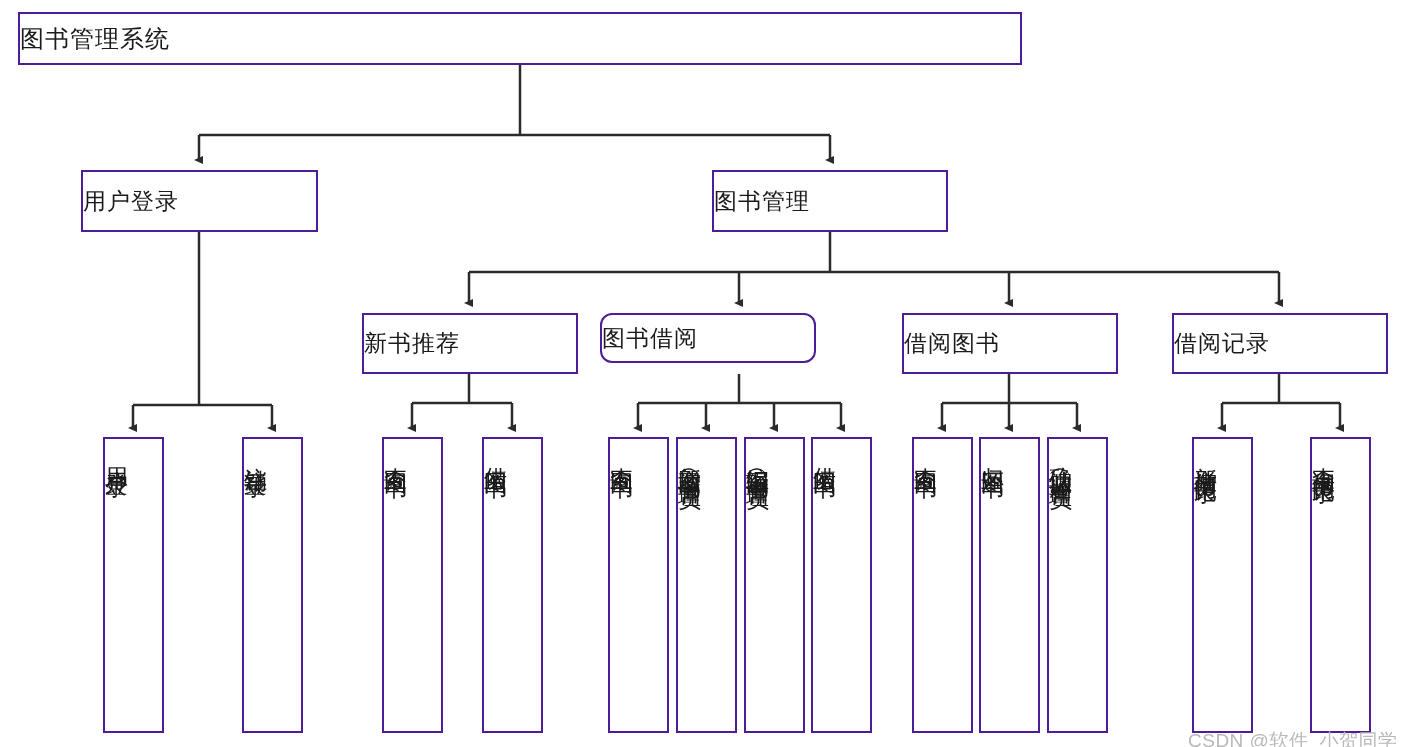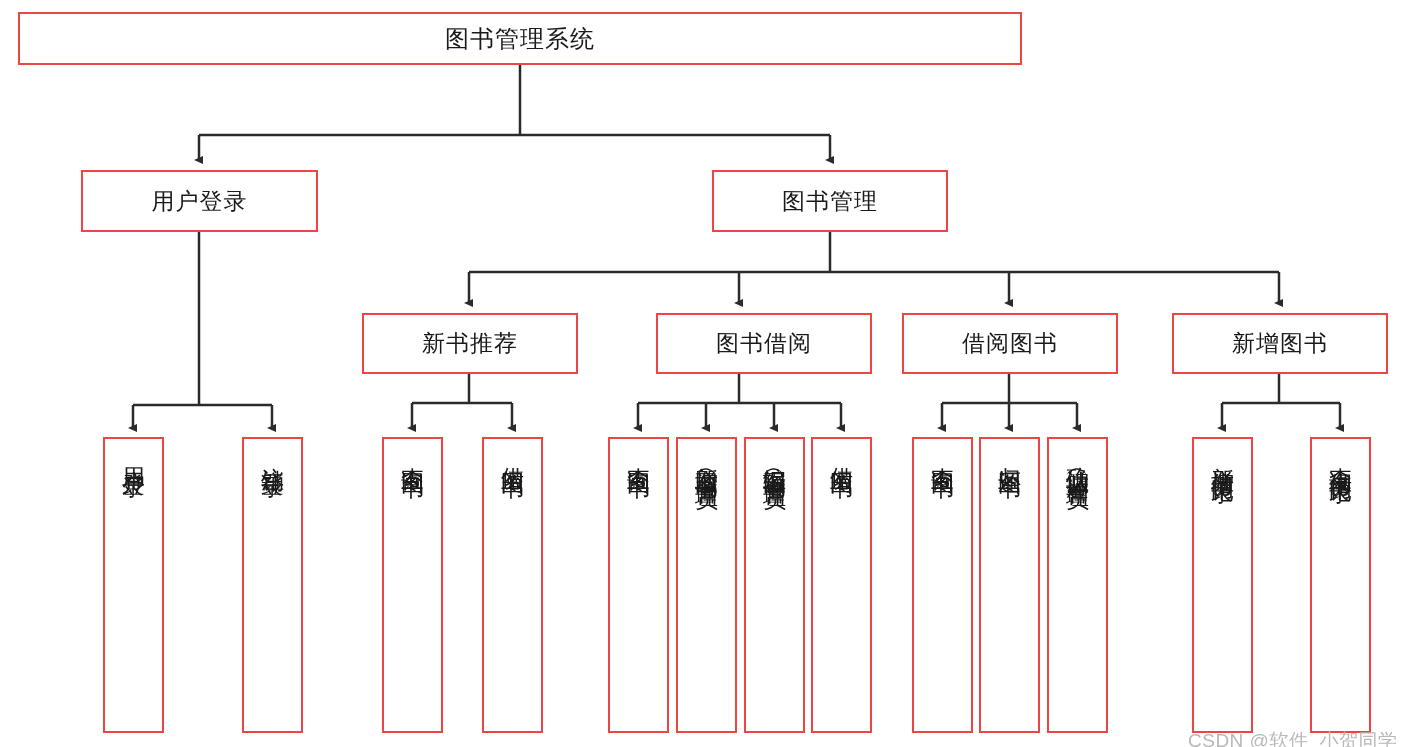--- a/index.html
+++ b/index.html
@@ -22,24 +22,24 @@
     left: 0;
     top: 0;
     width: 1405px;
     height: 747px;
     pointer-events: none;
   }
   .node {
     position: absolute;
     box-sizing: border-box;
     background: #ffffff;
-    border: 2px solid #ef4444;
+    border: 2px solid #4c1d95;
     display: flex;
     align-items: center;
-    justify-content: center;
+    justify-content: flex-start;
     color: #1a1a1a;
   }
   .node.horiz {
     font-size: 23px;
     letter-spacing: 1px;
   }
   .node.vert {
     font-size: 23px;
     padding-top: 10px;
     padding-bottom: 10px;
@@ -127,28 +127,28 @@
   <div class="node horiz" style="left:81px; top:170px; width:237px; height:62px;">
     <span>用户登录</span>
   </div>
   <div class="node horiz" style="left:712px; top:170px; width:236px; height:62px;">
     <span>图书管理</span>
   </div>
 
   <div class="node horiz" style="left:362px; top:313px; width:216px; height:61px;">
     <span>新书推荐</span>
   </div>
-  <div class="node horiz" style="left:656px; top:313px; width:216px; height:61px;">
+  <div class="node horiz" style="left:600px; top:313px; width:216px; height:50px;border-radius:12px;">
     <span>图书借阅</span>
   </div>
   <div class="node horiz" style="left:902px; top:313px; width:216px; height:61px;">
     <span>借阅图书</span>
   </div>
   <div class="node horiz" style="left:1172px; top:313px; width:216px; height:61px;">
-    <span>新增图书</span>
+    <span>借阅记录</span>
   </div>
 
   <div class="node vert" style="left:103px; top:437px; width:61px; height:296px;">
     <span class="vtext">用户登录</span>
   </div>
   <div class="node vert" style="left:242px; top:437px; width:61px; height:296px;">
     <span class="vtext">注销登录</span>
   </div>
 
   <div class="node vert" style="left:382px; top:437px; width:61px; height:296px;">

